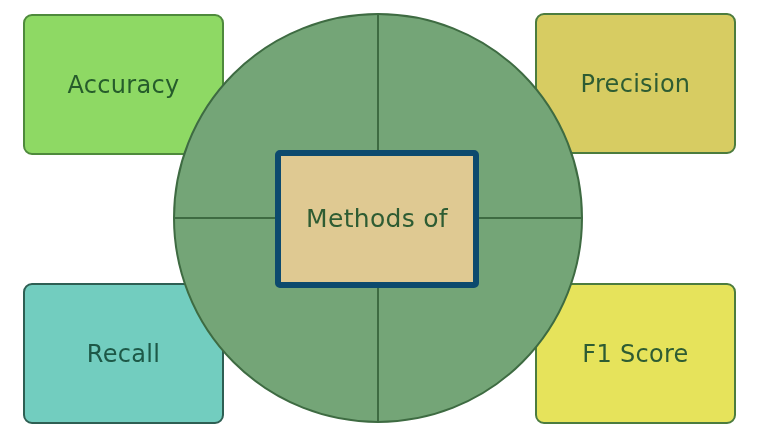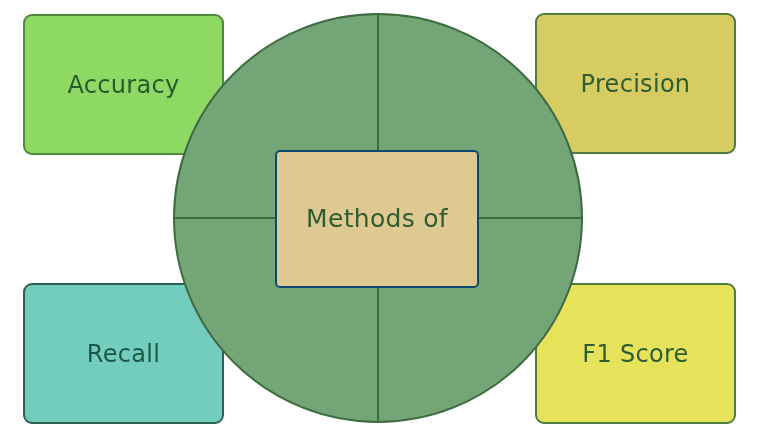--- a/index.html
+++ b/index.html
@@ -56,21 +56,21 @@
   .divider-horizontal { left: 175px; top: 217px; width: 406px; height: 2px; }
 
   
   .center-node {
     position: absolute;
     left: 275px;
     top: 150px;
     width: 204px;
     height: 138px;
     background: #dfc992;
-    border: 2px solid #0c4a6e;
+    border: 6px solid #0c4a6e;
     border-radius: 5px;
     display: flex;
     flex-direction: column;
     align-items: center;
     justify-content: center;
     gap: 14px;
     z-index: 4;
     color: #2e5c33;
     font-size: 25px;
     letter-spacing: 0.3px;

